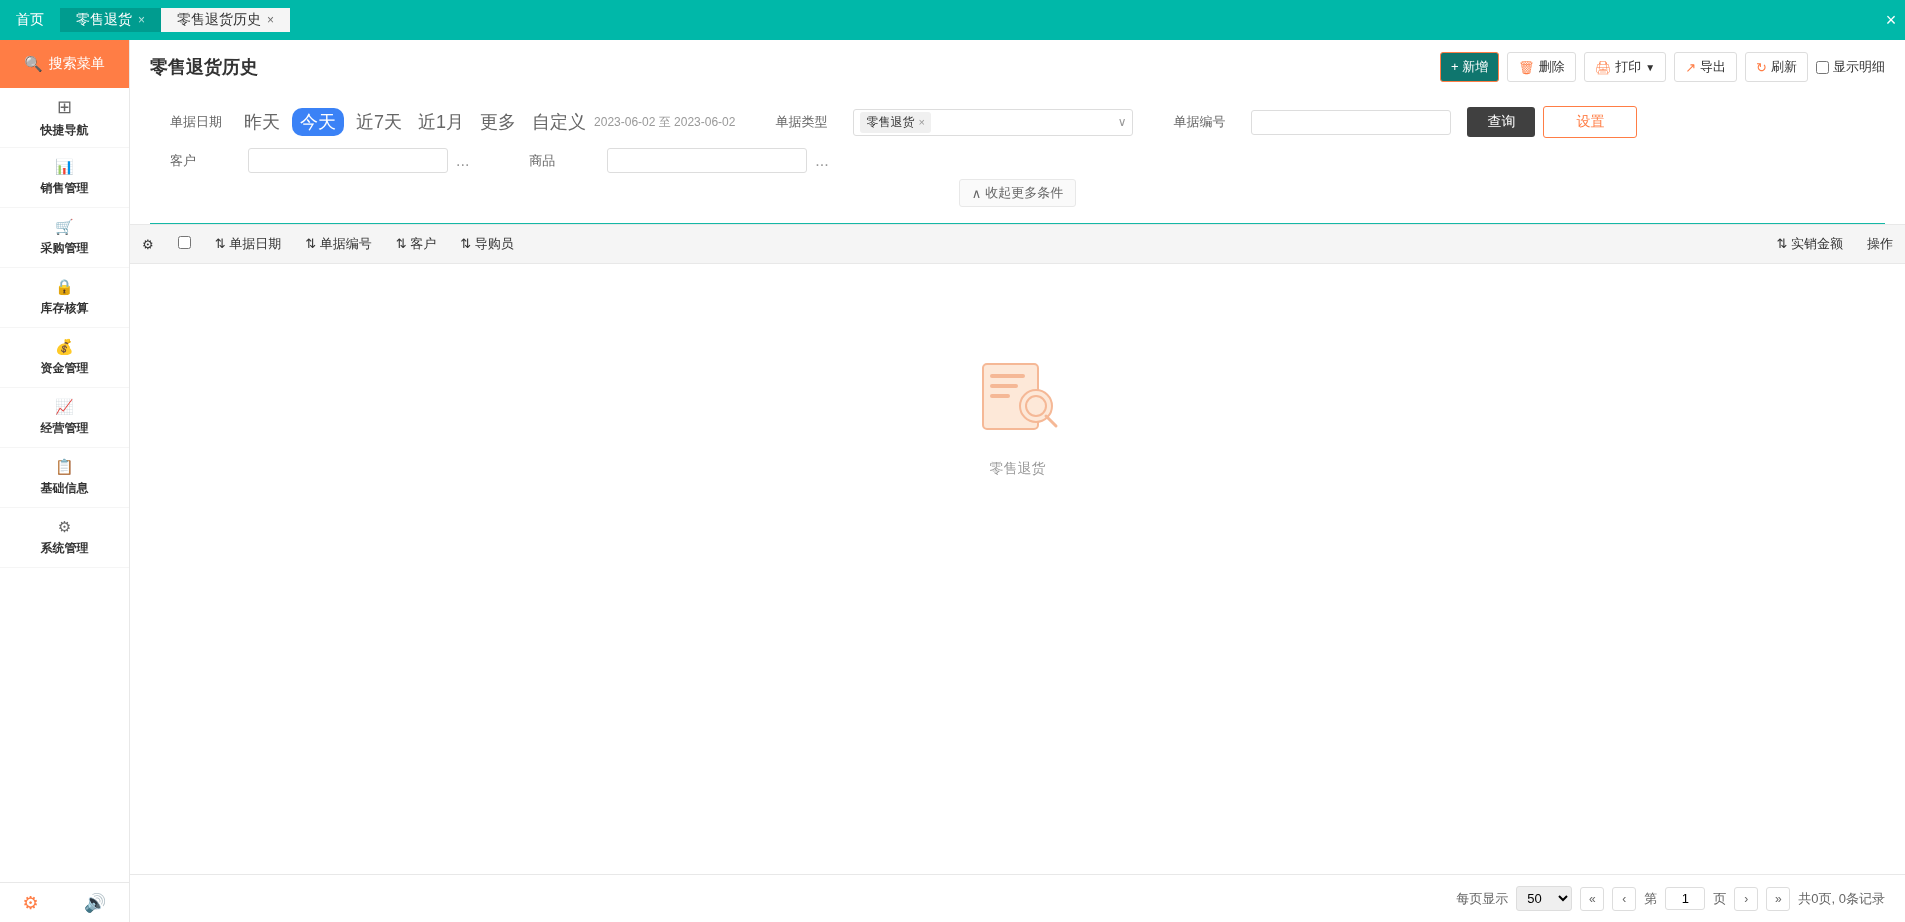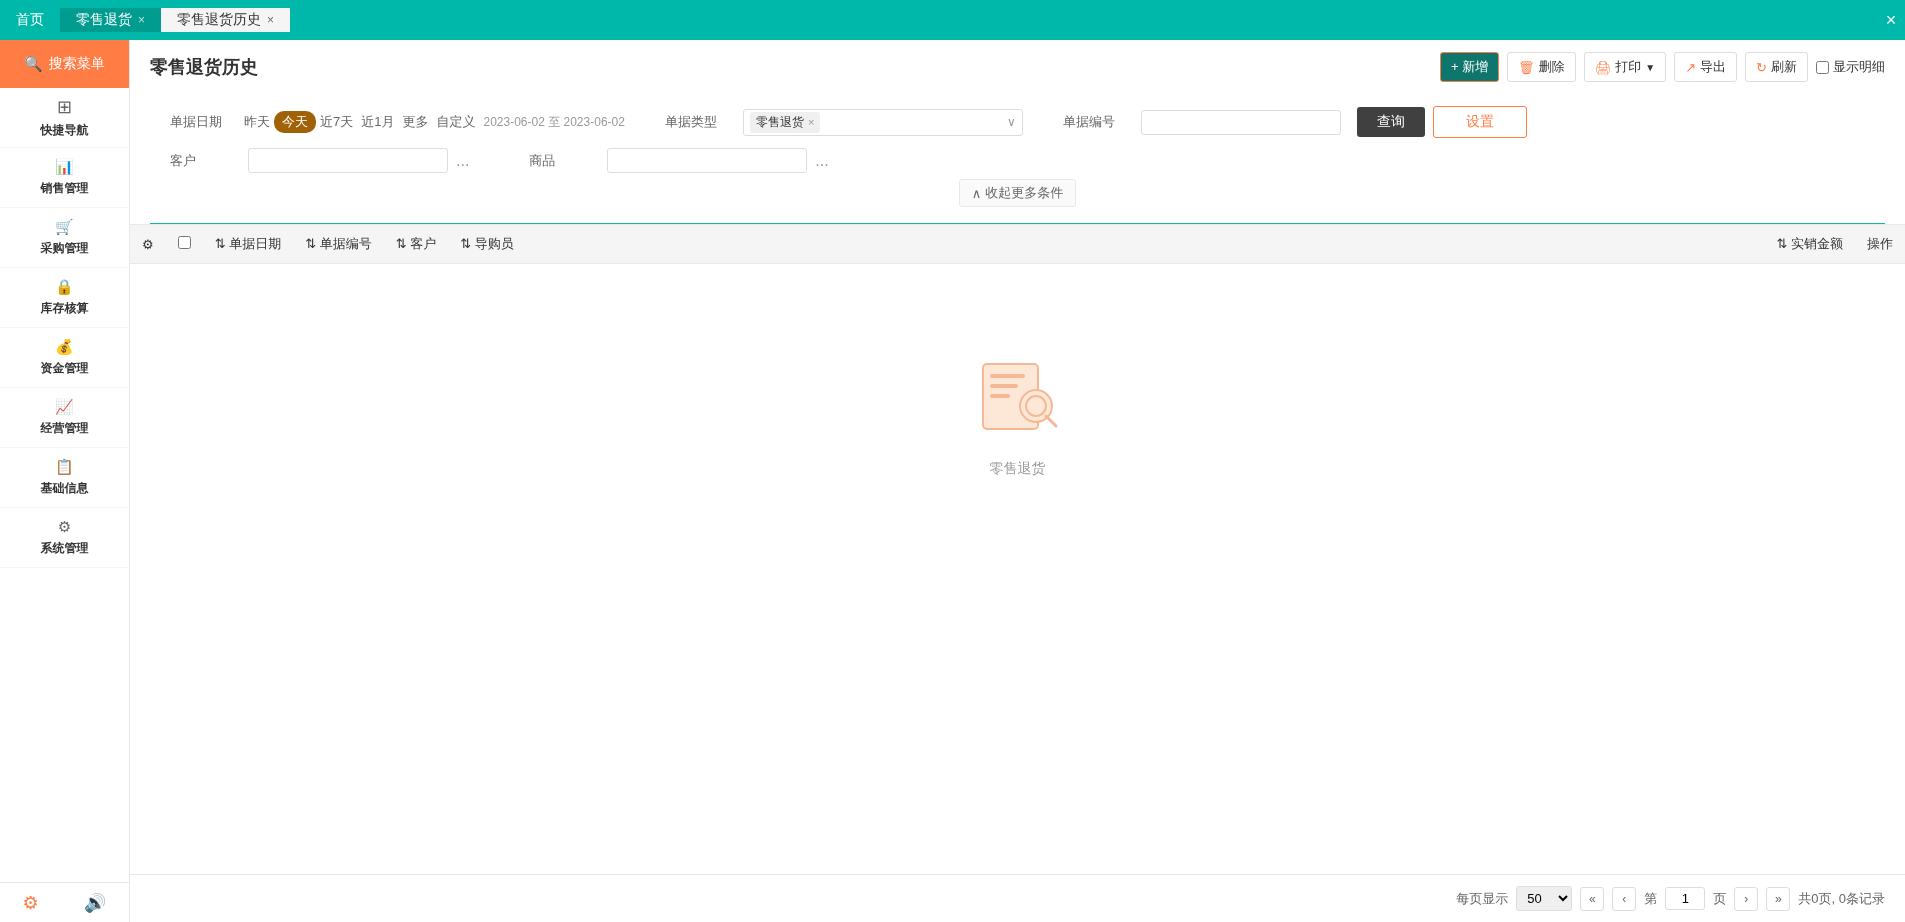--- a/index.html
+++ b/index.html
@@ -191,29 +191,30 @@
     }
     .filter-label {
       font-size: 13px;
       color: #666;
       min-width: 70px;
       white-space: nowrap;
     }
     .filter-date-options {
       display: flex;
       align-items: center;
-      font-size: 13px;
+      gap: 8px;
+      font-size: 18px;
     }
     .date-option {
       color: #666;
       cursor: pointer;
       padding: 2px 4px;
     }
     .date-option.active {
-      background: #a16207;
+      background: #3b82f6;
       color: #fff;
       border-radius: 10px;
       padding: 2px 8px;
     }
     .date-range {
       font-size: 12px;
       color: #999;
       margin-left: 4px;
     }
     .filter-input {

